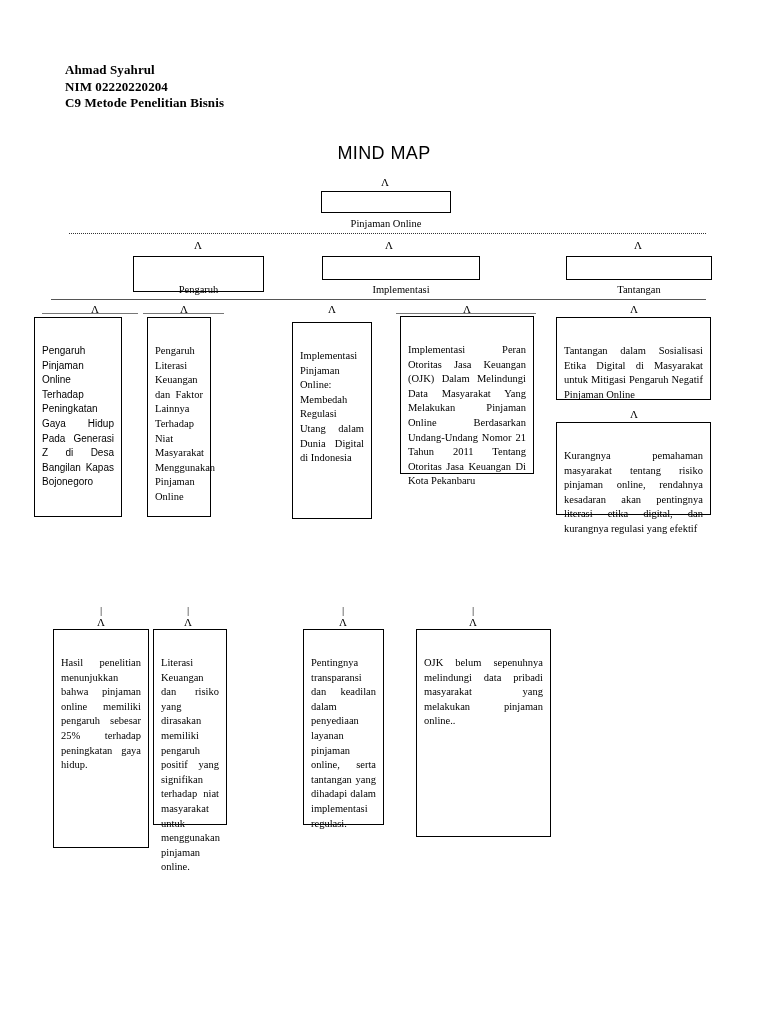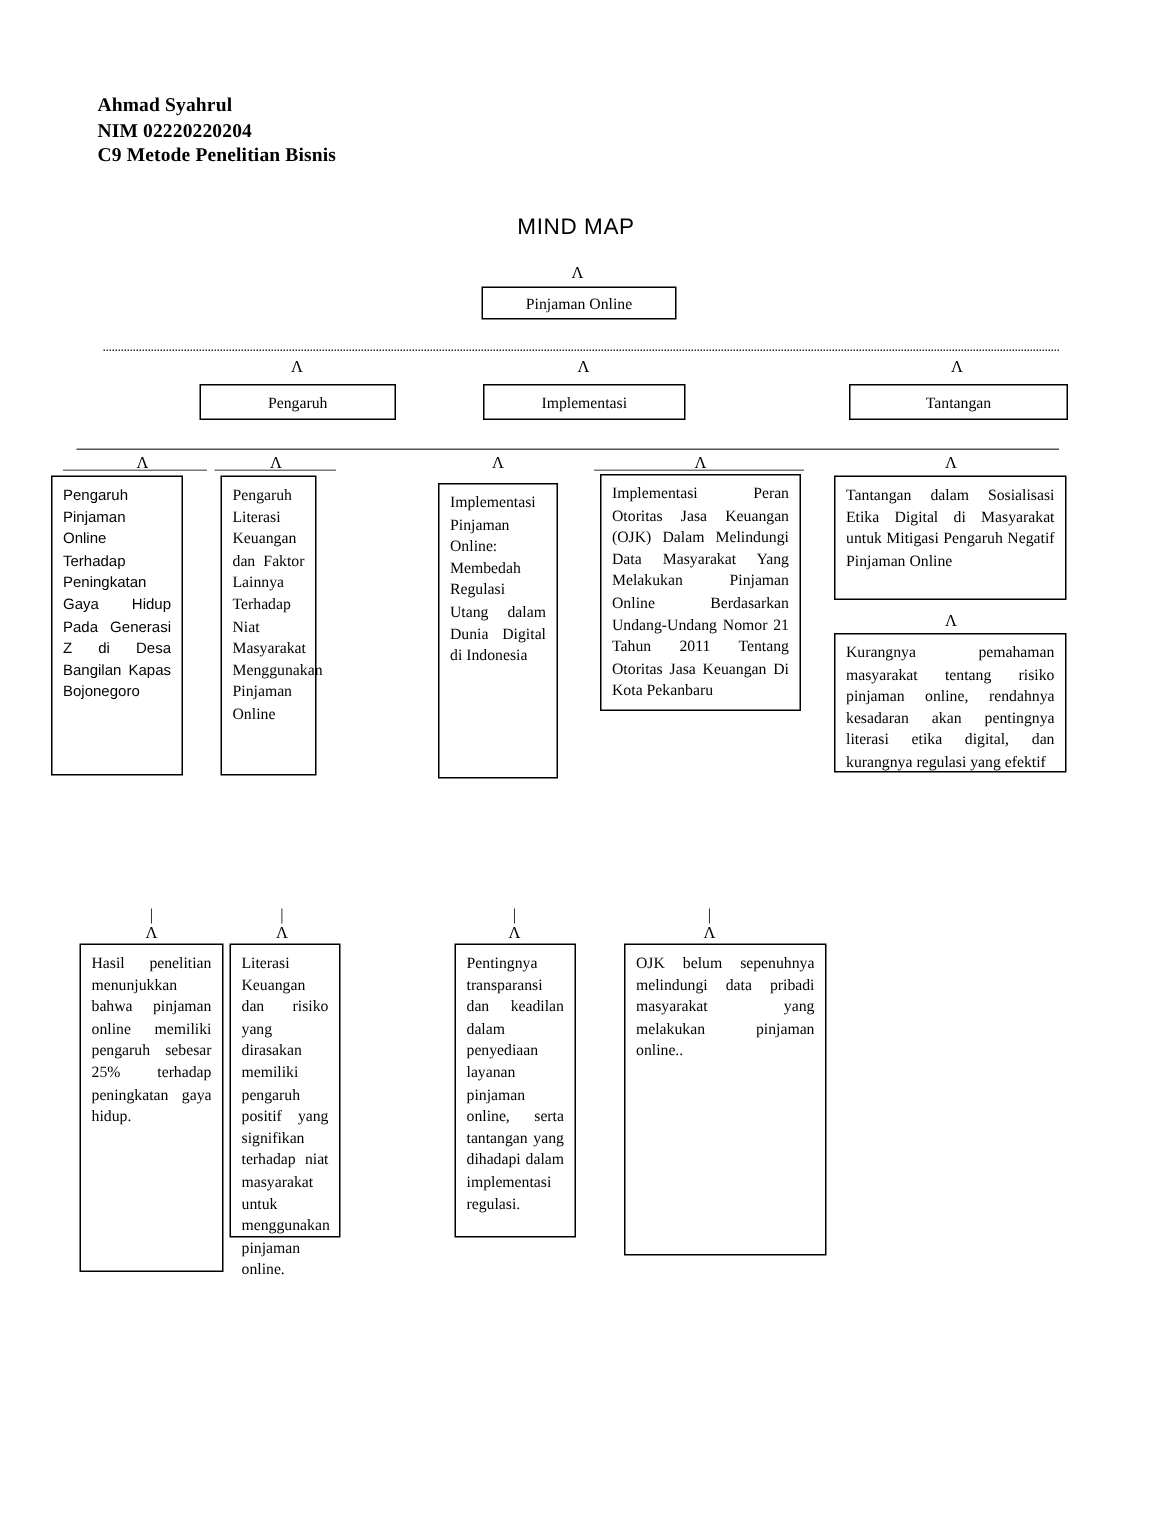--- a/index.html
+++ b/index.html
@@ -30,21 +30,21 @@
   }
   #header div { white-space: nowrap; }
 
   
   #map-title {
     left: 0;
     top: 143px;
     width: 768px;
     text-align: center;
     font-family: "Liberation Sans", sans-serif;
-    font-size: 15px;
+    font-size: 18px;
     letter-spacing: 0.4px;
   }
 
   
   .caret {
     font-family: "Liberation Serif", serif;
     font-size: 11px;
     line-height: 11px;
     text-align: center;
     color: #000;
@@ -74,20 +74,21 @@
     border: 1px solid #000;
     box-sizing: border-box;
     background: #fff;
   }
   .box .txt {
     display: block;
     font-family: "Liberation Serif", serif;
     font-size: 10.5px;
     line-height: 14.6px;
     color: #000;
+    margin-top: 20px;
   }
   .box.center .txt {
     text-align: center;
   }
   .box.just .txt {
     text-align: justify;
     text-align-last: left;
   }
   .box.pad .txt {
     padding: 6px 7px 0 7px;
@@ -118,25 +119,25 @@
 <div class="abs box root center" style="left:321px; top:191px; width:130px; height:22px;">
   <span class="txt">Pinjaman Online</span>
 </div>
 
 <div class="abs hline-dotted" style="left:69px; top:233px; width:637px;"></div>
 
 <div class="abs caret" style="left:173px; top:240px; width:50px;">Λ</div>
 <div class="abs caret" style="left:364px; top:240px; width:50px;">Λ</div>
 <div class="abs caret" style="left:613px; top:240px; width:50px;">Λ</div>
 
-<div class="abs box lvl2 center" style="left:133px; top:256px; width:131px; height:24px;">
+<div class="abs box lvl2 center" style="left:133px; top:256px; width:131px; height:36px;">
   <span class="txt">Pengaruh</span>
 </div>
 
-<div class="abs box lvl2 center" style="left:322px; top:256px; width:135px; height:24px;">
+<div class="abs box lvl2 center" style="left:322px; top:256px; width:158px; height:24px;">
   <span class="txt">Implementasi</span>
 </div>
 
 <div class="abs box lvl2 center" style="left:566px; top:256px; width:146px; height:24px;">
   <span class="txt">Tantangan</span>
 </div>
 
 <div class="abs hline-solid" style="left:51px; top:299px; width:655px;"></div>
 
 <div class="abs underline-seg" style="left:42px; top:313px; width:96px;"></div>

